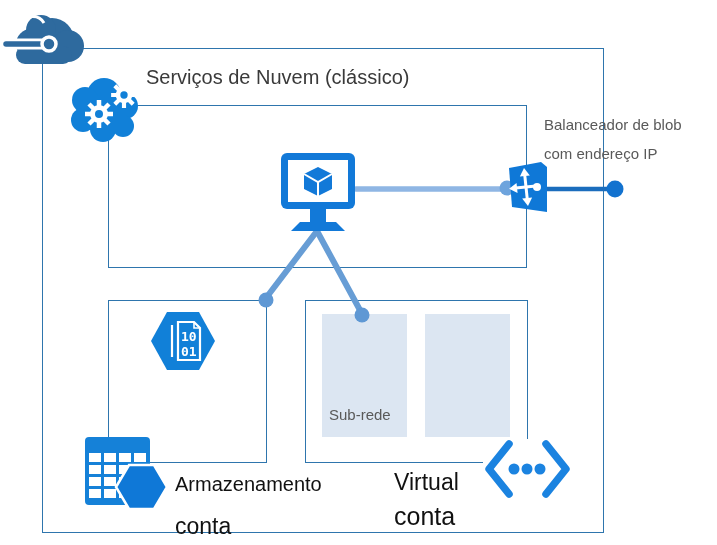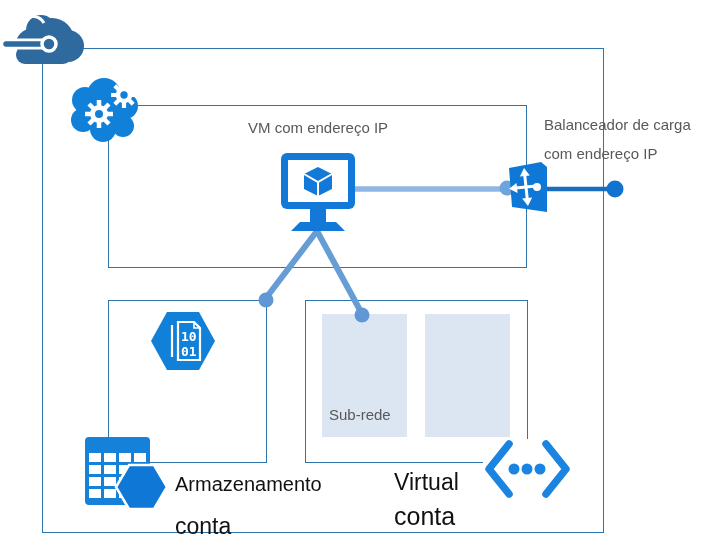--- a/index.html
+++ b/index.html
@@ -28,23 +28,23 @@
 
 <div class="canvas">
 
   <div class="box" style="left:42px;top:48px;width:562px;height:485px;"></div>
   <div class="box" style="left:108px;top:105px;width:419px;height:163px;"></div>
   <div class="box" style="left:108px;top:300px;width:159px;height:163px;"></div>
   <div class="box" style="left:305px;top:300px;width:223px;height:163px;"></div>
   <div class="subnet" style="left:322px;top:314px;width:85px;height:123px;"></div>
   <div class="subnet" style="left:425px;top:314px;width:85px;height:123px;"></div>
 
-  <div class="lbl lbl-vm">VM com endereço IP</div>
+  <div class="lbl lbl-title">Serviços de Nuvem (clássico)</div>
   <div class="lbl lbl-lb">
-    <div>Balanceador de carga</div>
+    <div>Balanceador de blob</div>
     <div>com endereço IP</div>
   </div>
   <div class="lbl lbl-subnet">Sub-rede</div>
   <div class="lbl lbl-storage">
     <div class="ln1">Armazenamento</div>
     <div class="ln2">conta</div>
   </div>
   <div class="lbl lbl-vnet">
     <div class="ln1">Virtual</div>
     <div class="ln2">conta</div>

